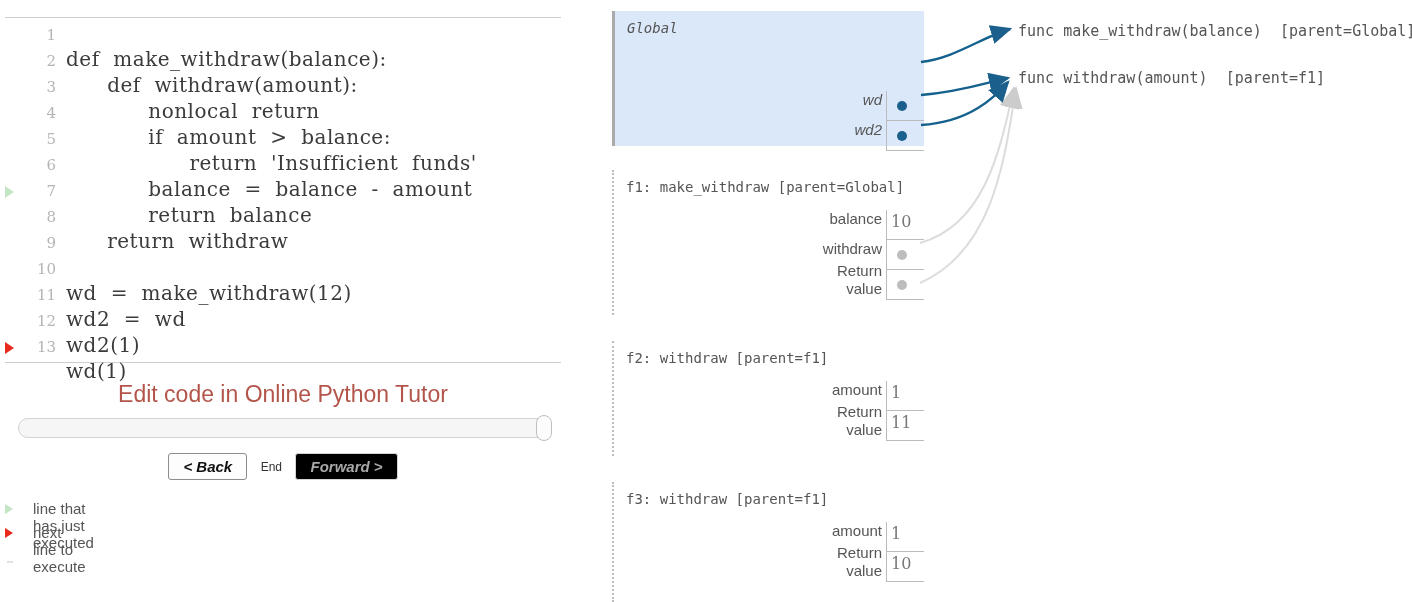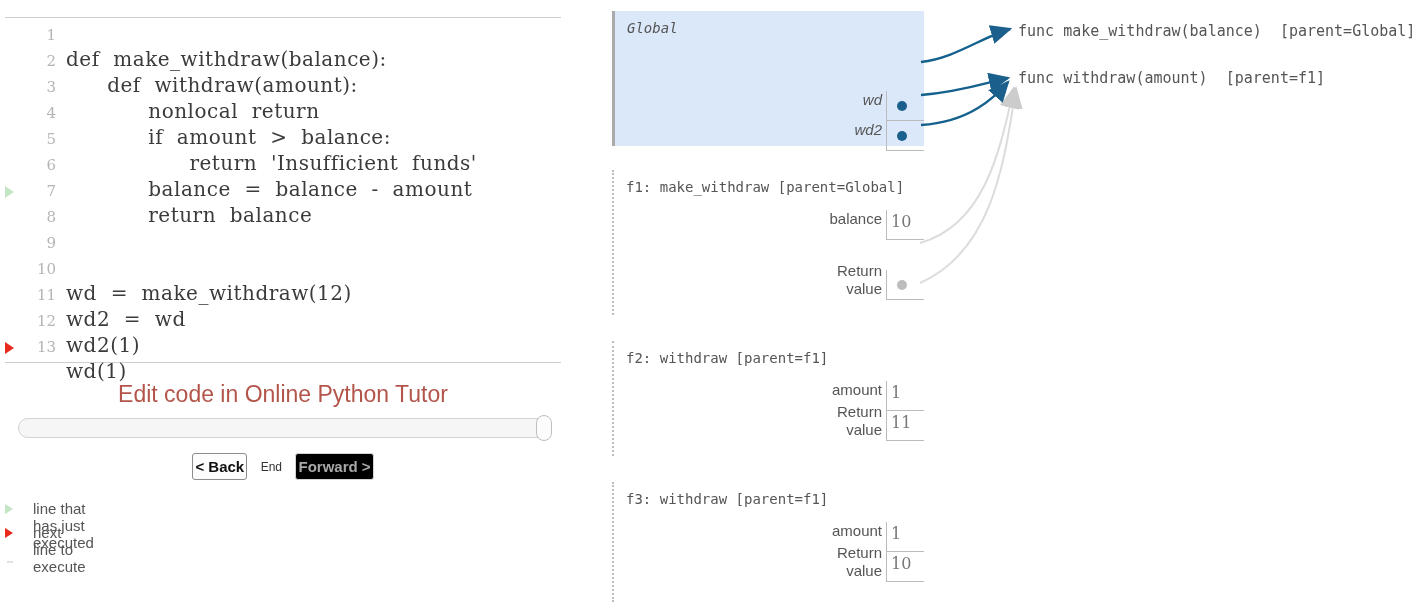--- a/index.html
+++ b/index.html
@@ -44,22 +44,22 @@
   }
   #slider-handle{
     position:absolute;left:536px;top:415px;width:16px;height:26px;
     border:1px solid #bfbfbf;border-radius:8px;background:#fcfcfc;box-sizing:border-box;
   }
 
   #controls{position:absolute;left:0;top:453px;width:566px;text-align:center;}
   .btn{
     display:inline-block;vertical-align:middle;
     font-family:"Liberation Sans", sans-serif;font-size:15px;font-weight:bold;
-    padding:4px 2px;border:1px solid #8d8d8d;border-radius:3px;
-    background:#fdfdfd;color:#111;cursor:pointer;
+    padding:4px 14px;border:1px solid #8d8d8d;border-radius:3px;
+    background:#fdfdfd;color:#111;cursor:pointer;font-style:italic;
   }
   .btn.disabled{color:#a8a8a8;border-color:#d4d4d4;background:#000000;}
   #step-label{display:inline-block;vertical-align:middle;font-size:12px;color:#333;margin:0 9px;}
 
   .legend-row{position:absolute;left:0;font-size:15px;color:#555;height:20px;}
   #legend-executed{top:500px;}
   #legend-next{top:524px;}
   .legend-arrow{position:absolute;left:5px;top:4px;width:0;height:0;
     border-top:5px solid transparent;border-bottom:5px solid transparent;}
   .legend-arrow.green{border-left:8px solid #c3e5c3;}
@@ -158,20 +158,21 @@
         <div class="arrow-cell">
           <div class="arrow-green"></div>
         </div>
         <div class="lineno">7</div>
         <div class="codeline">            return  balance</div>
       </div>
 
       <div class="code-row">
         <div class="arrow-cell"></div>
         <div class="lineno">8</div>
+        <div class="codeline">      return  withdraw</div>
       </div>
 
       <div class="code-row">
         <div class="arrow-cell"></div>
         <div class="lineno">9</div>
         <div class="codeline"></div>
       </div>
 
       <div class="code-row">
         <div class="arrow-cell"></div>
@@ -247,20 +248,26 @@
     <div class="frame local" style="top:170px;height:145px;">
       <div class="frame-title">f1: make_withdraw [parent=Global]</div>
 
       <div class="var-row" style="top:40px;width:300px;">
         <div class="var-name">balance</div>
         <div class="var-slot">
           <span class="var-val">10</span>
         </div>
       </div>
 
+      <div class="var-row" style="top:70px;width:300px;">
+        <div class="var-name">withdraw</div>
+        <div class="var-slot">
+          <span class="dot gray"></span>
+        </div>
+      </div>
 
       <div class="var-row" style="top:100px;width:300px;">
         <div class="var-name two-line">Return
 value</div>
         <div class="var-slot">
           <span class="dot gray"></span>
         </div>
       </div>
     </div>
 

